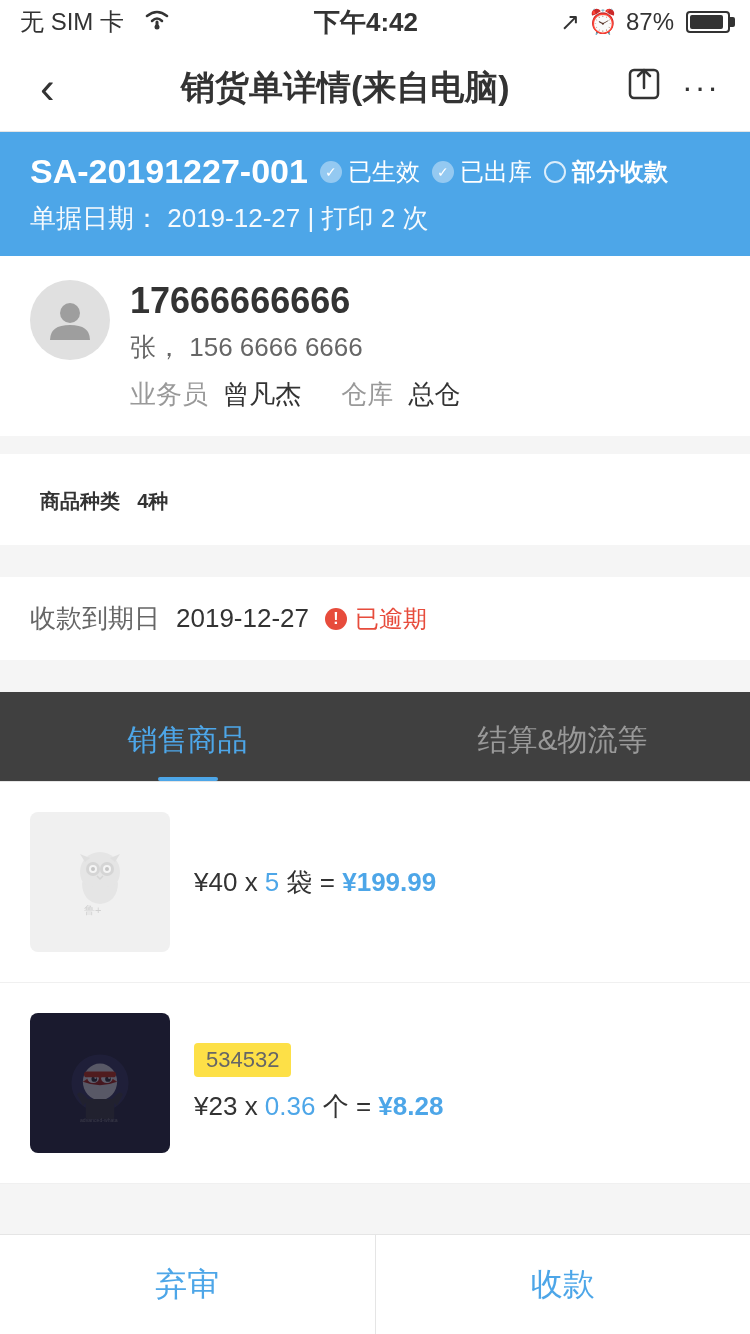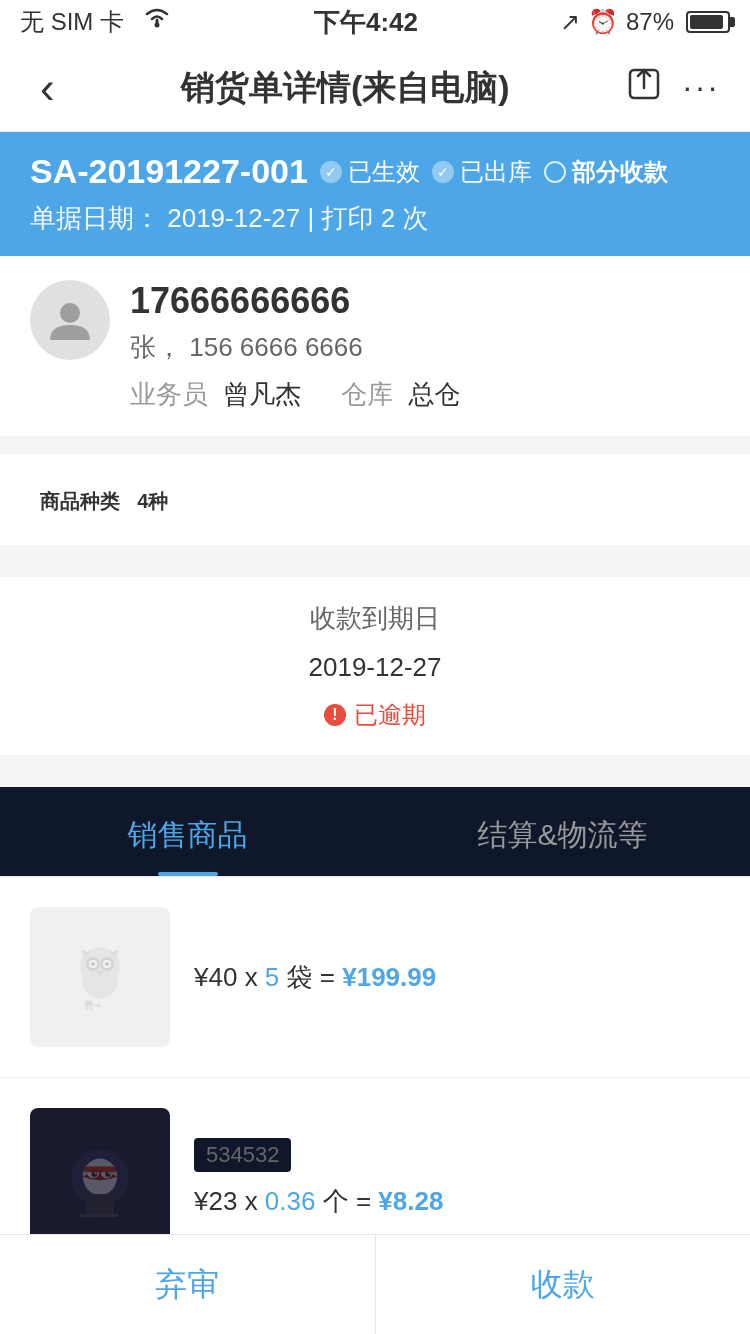--- a/index.html
+++ b/index.html
@@ -17,21 +17,21 @@
     .status-bar {
       height: 44px;
       background: #fff;
       display: flex;
       align-items: center;
       justify-content: space-between;
       padding: 0 20px;
       font-size: 24px;
       font-weight: 500;
     }
-    .status-left { display: flex; align-items: flex-start; gap: 18px; }
+    .status-left { display: flex; align-items: center; gap: 18px; }
     .status-center { font-weight: 600; font-size: 26px; }
     .status-right { display: flex; align-items: center; gap: 8px; font-size: 24px; }
     .battery-icon {
       display: inline-block;
       width: 44px;
       height: 22px;
       border: 2px solid #333;
       border-radius: 4px;
       position: relative;
       margin-left: 4px;
@@ -213,21 +213,20 @@
     
     .due-section {
       background: #fff;
       padding: 24px 30px;
       margin-bottom: 16px;
       display: flex;
       align-items: center;
       gap: 16px;
       font-size: 26px;
       color: #666;
-      flex-direction: column;
     }
     .due-label { color: #666; }
     .due-date { color: #333; font-weight: 500; }
     .overdue-badge {
       display: inline-flex;
       align-items: center;
       gap: 8px;
       background: transparent;
       color: #e74c3c;
       font-size: 24px;
@@ -240,21 +239,21 @@
       display: inline-flex;
       align-items: center;
       justify-content: center;
       color: #fff;
       font-size: 16px;
       font-weight: 700;
     }
 
     
     .tabs-section {
-      background: #0f172a;
+      background: #404040;
       display: flex;
       border-bottom: 1px solid #e5e5e5;
     }
     .tab {
       flex: 1;
       text-align: center;
       padding: 28px 0 20px;
       font-size: 30px;
       color: #999;
       cursor: pointer;
@@ -304,21 +303,21 @@
     }
     .product-details { flex: 1; }
     .product-name {
       font-size: 28px;
       color: #333;
       margin-bottom: 10px;
       font-weight: 500;
     }
     .product-sku {
       display: inline-block;
-      background: #0f172a;
+      background: #fde047;
       color: #666;
       font-size: 22px;
       padding: 4px 12px;
       border-radius: 4px;
       margin-bottom: 12px;
     }
     .product-price {
       font-size: 26px;
       color: #333;
     }

